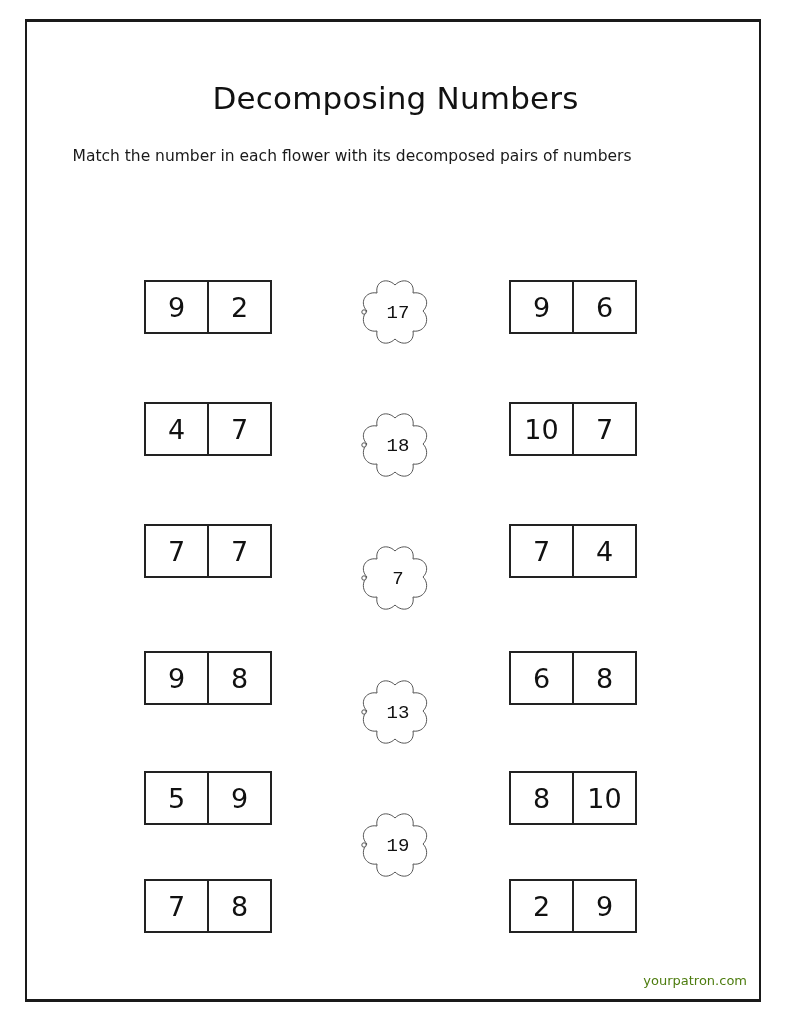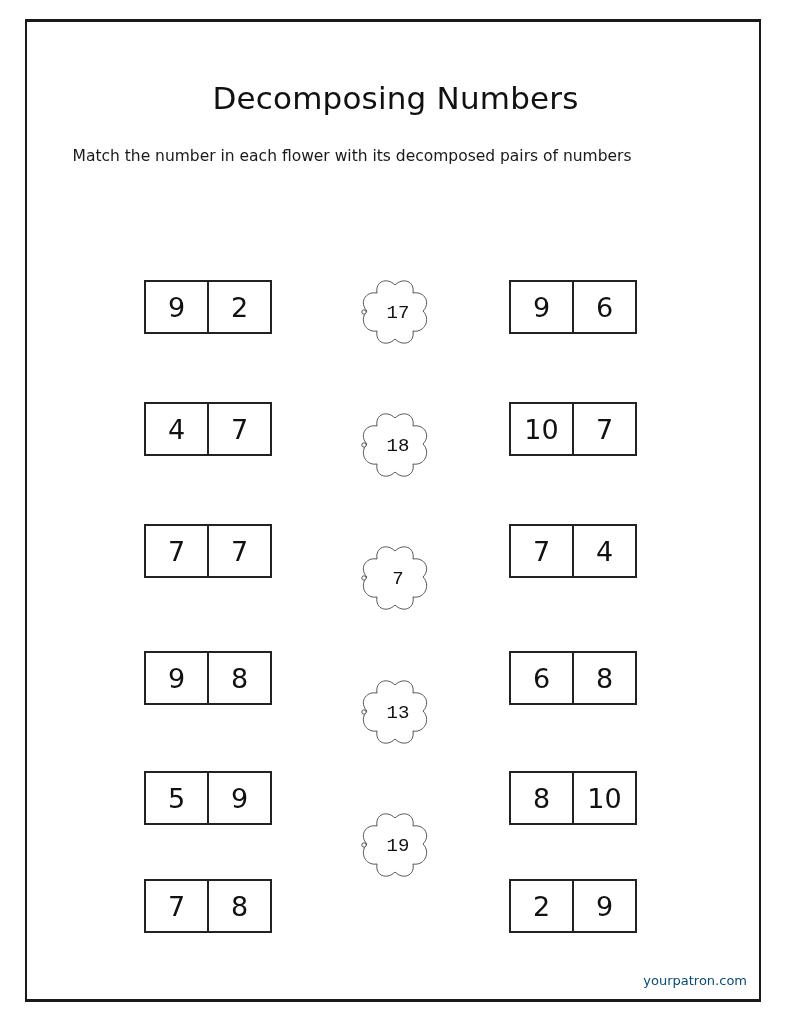--- a/index.html
+++ b/index.html
@@ -6,21 +6,21 @@
     body { width: 791px; height: 1024px; position: relative; overflow: hidden; font-family: "Liberation Sans", sans-serif; color: #111; }
     .frame { position: absolute; left: 25px; top: 19px; width: 736px; height: 983px; border-top: 3px solid #1a1a1a; border-left: 2px solid #1a1a1a; border-right: 2px solid #1a1a1a; border-bottom: 3px solid #1a1a1a; box-sizing: border-box; }
     .title { position: absolute; left: 0; width: 791px; top: 80px; text-align: center; font-size: 31px; font-family: "DejaVu Sans", sans-serif; font-weight: normal; letter-spacing: 0.2px; color: #111; }
     .subtitle { position: absolute; left: 0; width: 704px; top: 147px; text-align: center; font-size: 15.5px; font-family: "DejaVu Sans", sans-serif; color: #1a1a1a; }
     .pair { position: absolute; width: 128px; height: 54px; display: flex; border: 2px solid #222; box-sizing: border-box; }
     .pair .cell { flex: 1; display: flex; align-items: center; justify-content: center; font-size: 27px; font-family: "DejaVu Sans", sans-serif; color: #111; }
     .pair .cell + .cell { border-left: 2px solid #222; }
     .flower { position: absolute; width: 76px; height: 72px; }
     .flower svg { position: absolute; left: 0; top: 0; }
     .flower .num { position: absolute; left: 0; top: 0; width: 76px; height: 72px; display: flex; align-items: center; justify-content: center; font-size: 19px; font-family: Liberation Mono, monospace; color: #111; padding-left: 6px; box-sizing: border-box; }
-    .footer { position: absolute; right: 44px; top: 973px; font-size: 13px; font-family: "DejaVu Sans", sans-serif; color: #0c4a6e; }
+    .footer { position: absolute; right: 44px; top: 973px; font-size: 13px; font-family: "DejaVu Sans", sans-serif; color: #4d7c0f; }
   </style>
 </head>
 <body>
 
 <div class="frame"></div>
 
 <div class="title">Decomposing Numbers</div>
 <div class="subtitle">Match the number in each flower with its decomposed pairs of numbers</div>
 
 <div class="pair" style="left:144px; top:280px;">

